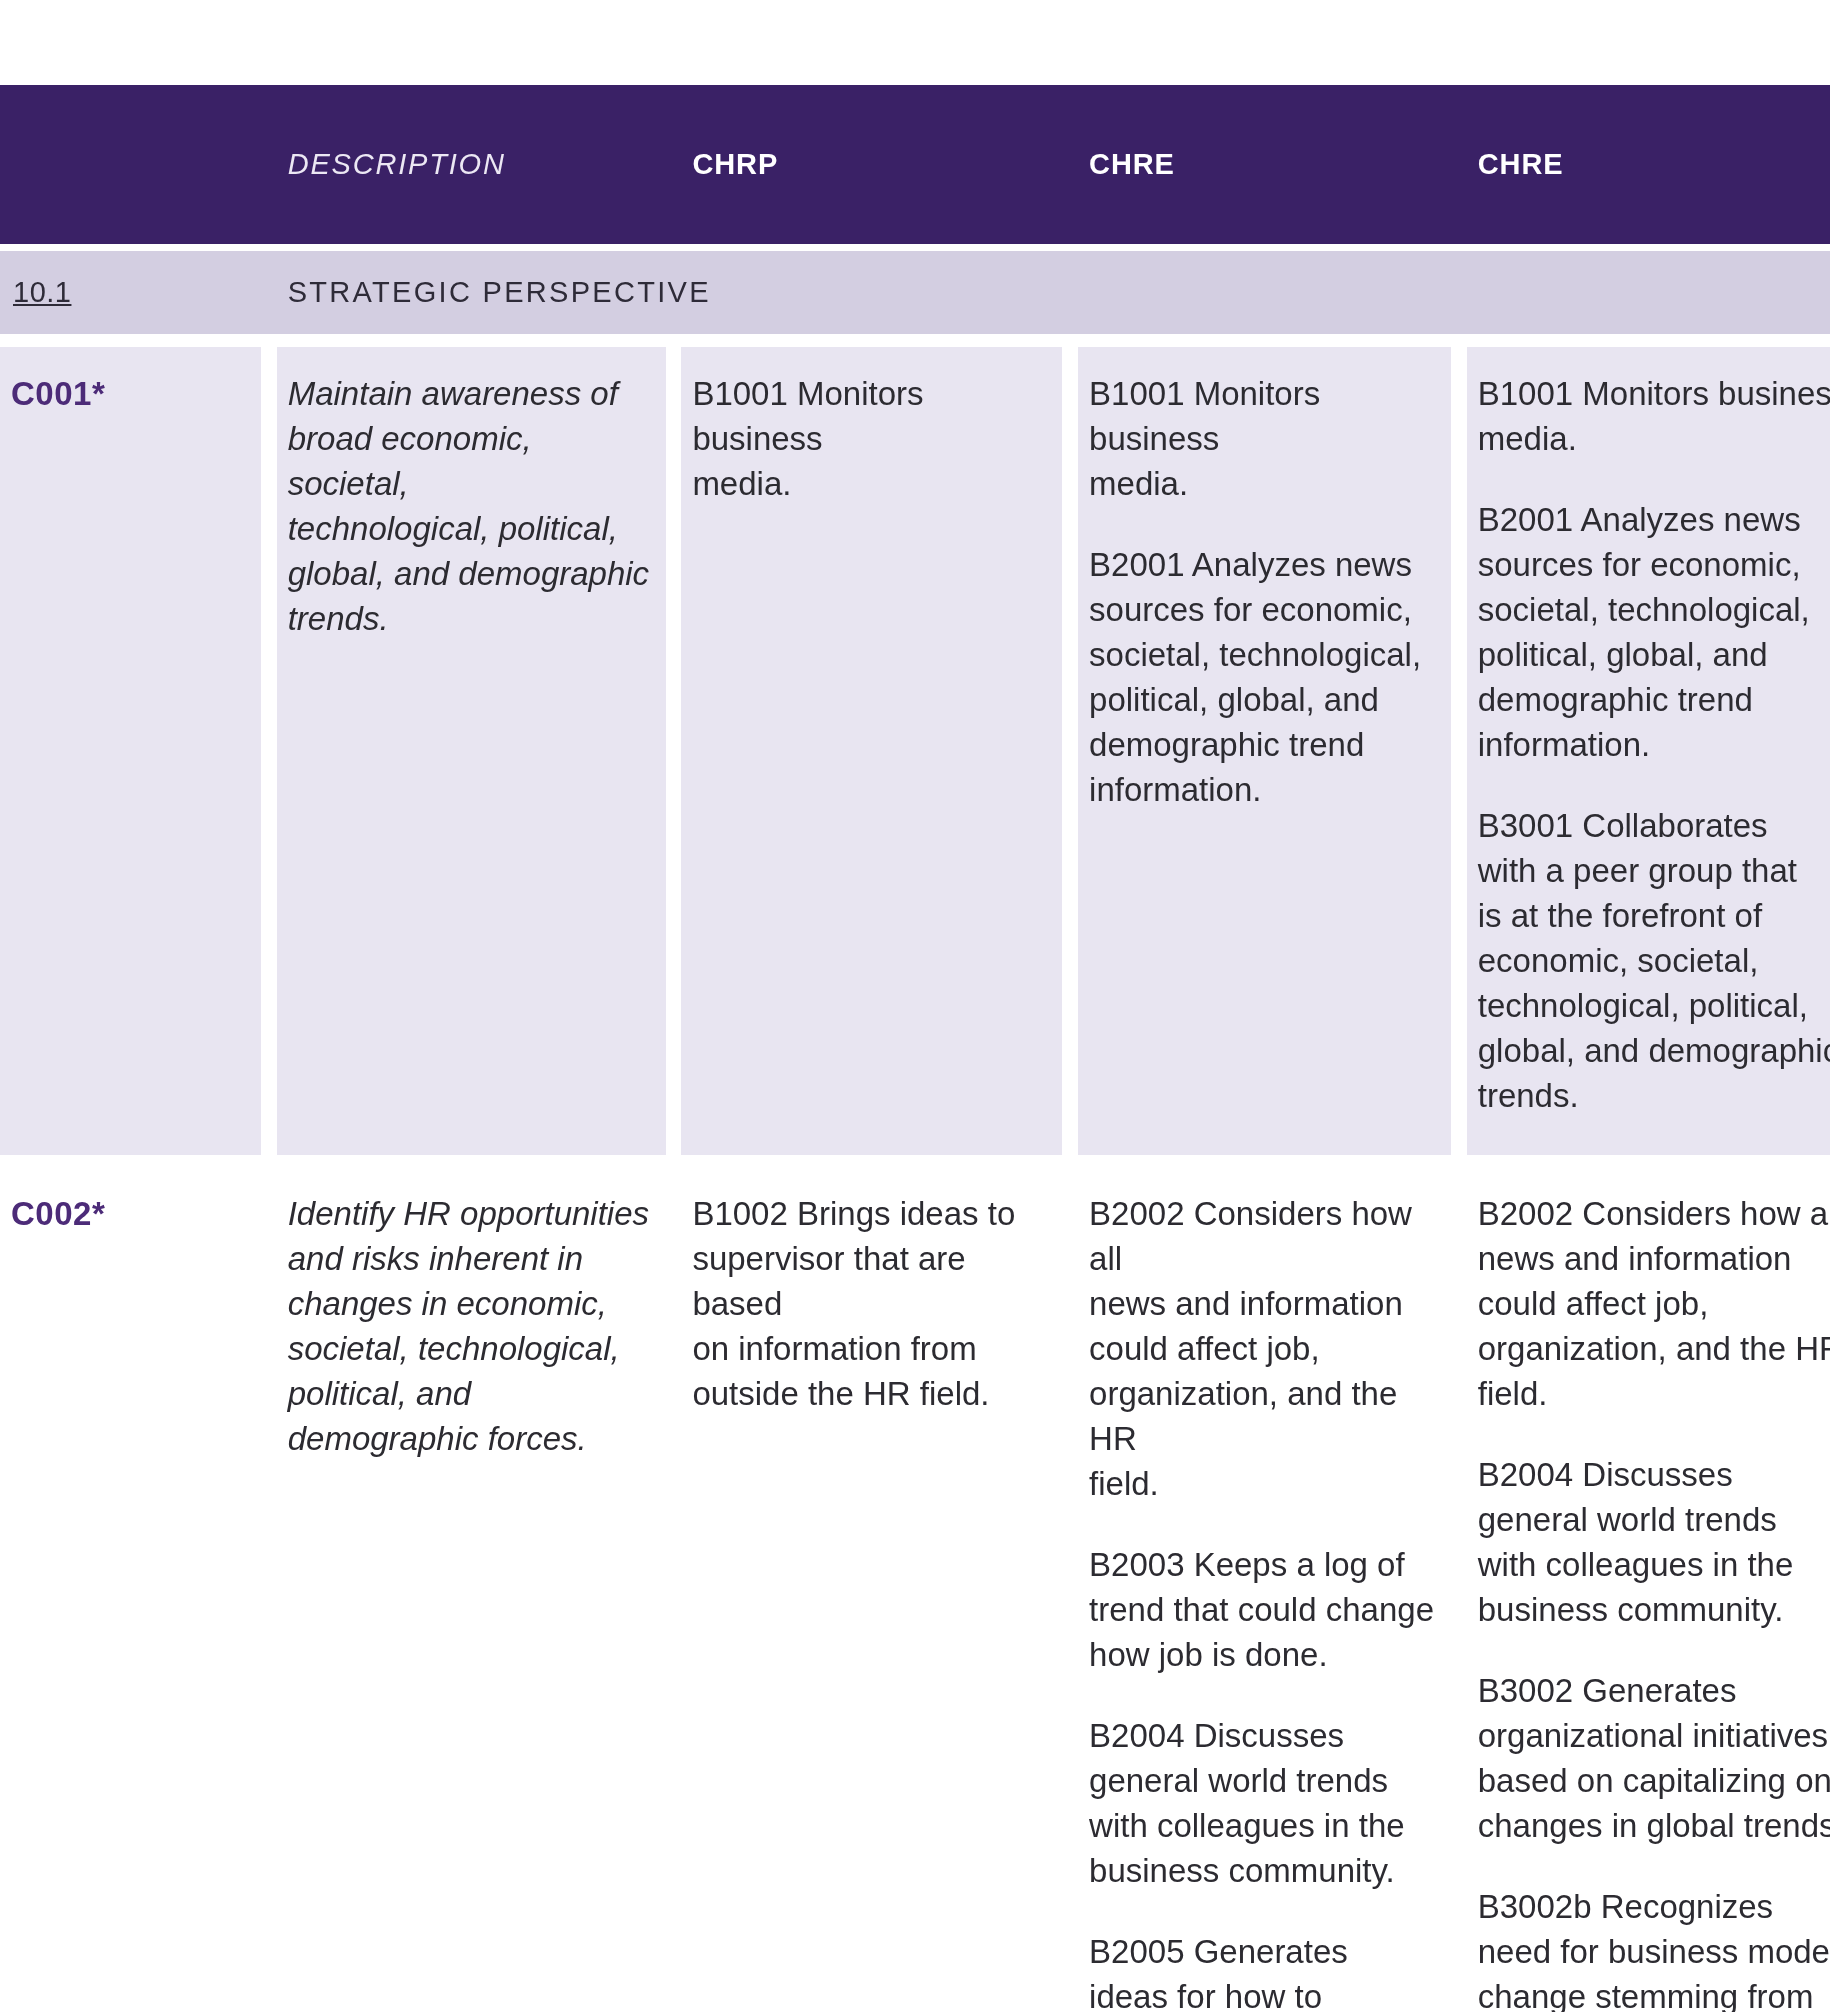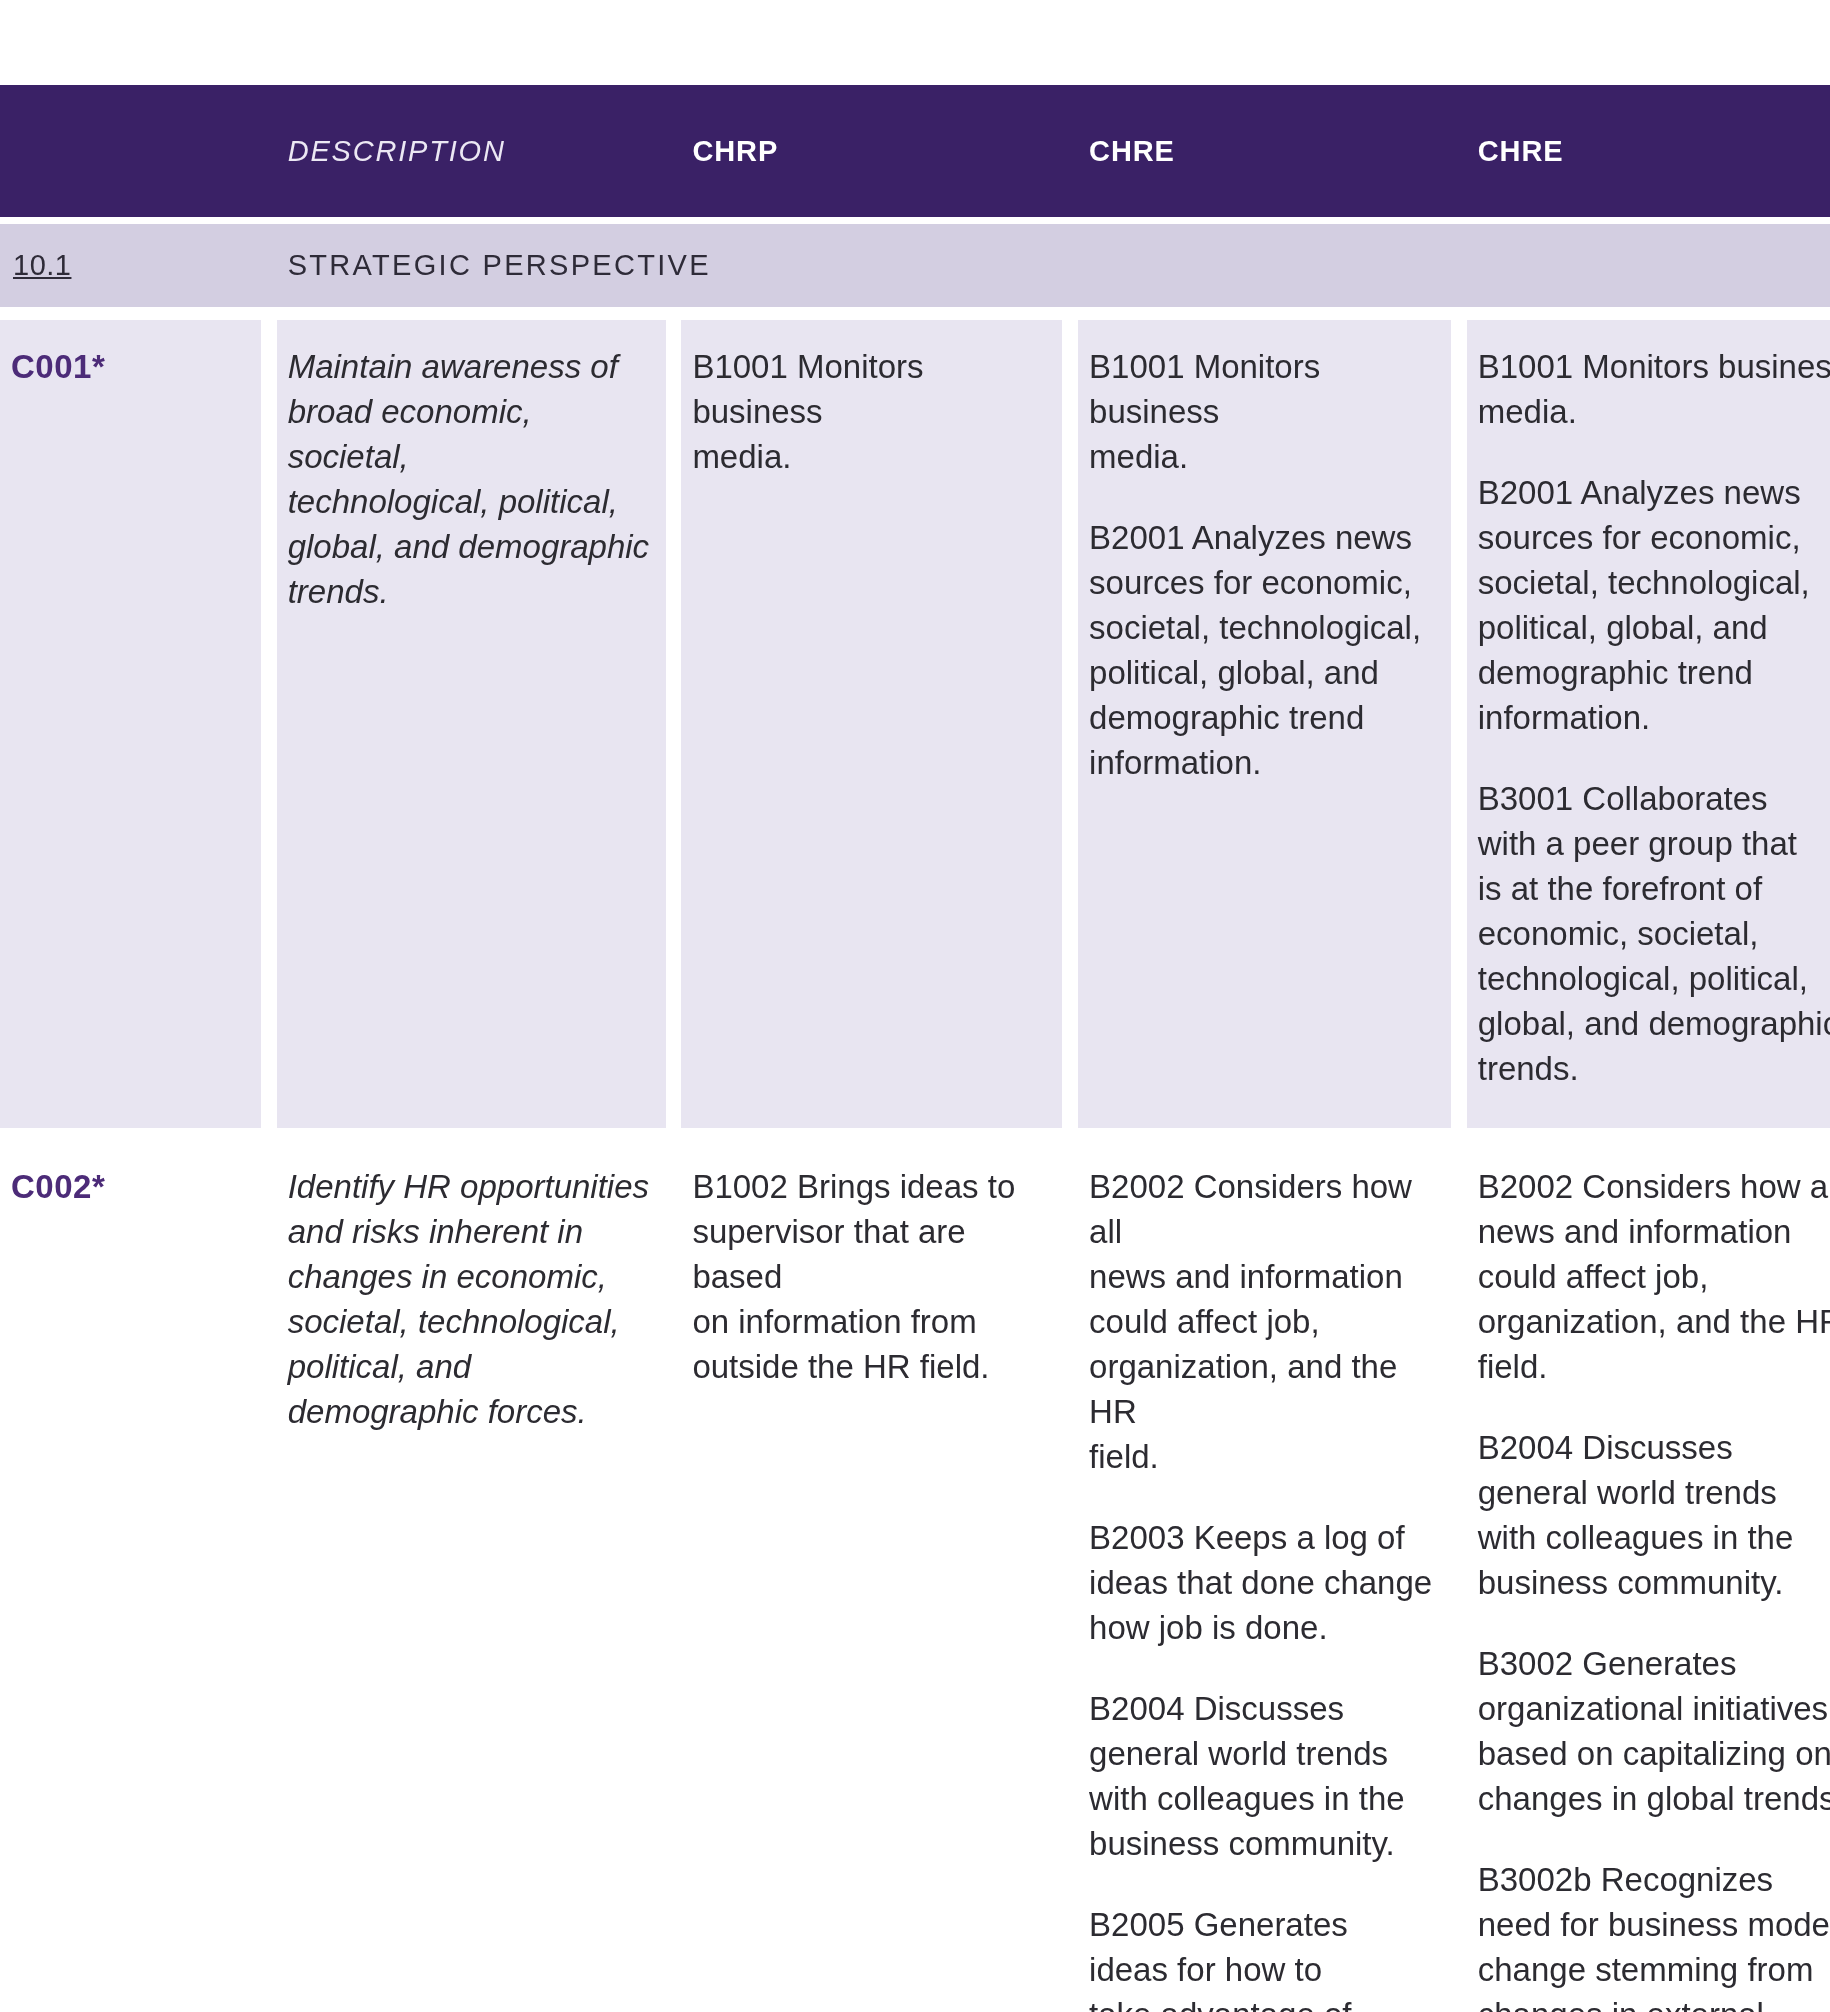--- a/index.html
+++ b/index.html
@@ -14,21 +14,21 @@
 
   .grid {
     display: grid;
     grid-template-columns: 261px 389px 381px 373px 397px;
     column-gap: 15.7px;
   }
 
   
   .header-bar {
     margin-top: 85px;
-    height: 132px;
+    height: 159px;
     background: #3a2166;
     align-items: center;
     color: #ffffff;
   }
   .header-label { font-size: 29px; padding-left: 11px; }
   .header-label.desc {
     font-style: italic;
     font-weight: 400;
     letter-spacing: 1.8px;
     color: #ece8f4;
@@ -143,21 +143,21 @@
 on information from
 outside the HR field.</p>
       </div>
     <div class="cell body-cell">
         <p class="para">B2002 Considers how all
 news and information
 could affect job,
 organization, and the HR
 field.</p>
         <p class="para">B2003 Keeps a log of
-ideas that done change
+trend that could change
 how job is done.</p>
         <p class="para">B2004 Discusses
 general world trends
 with colleagues in the
 business community.</p>
         <p class="para">B2005 Generates
 ideas for how to
 take advantage of
 changes in the external
 environment.</p>

